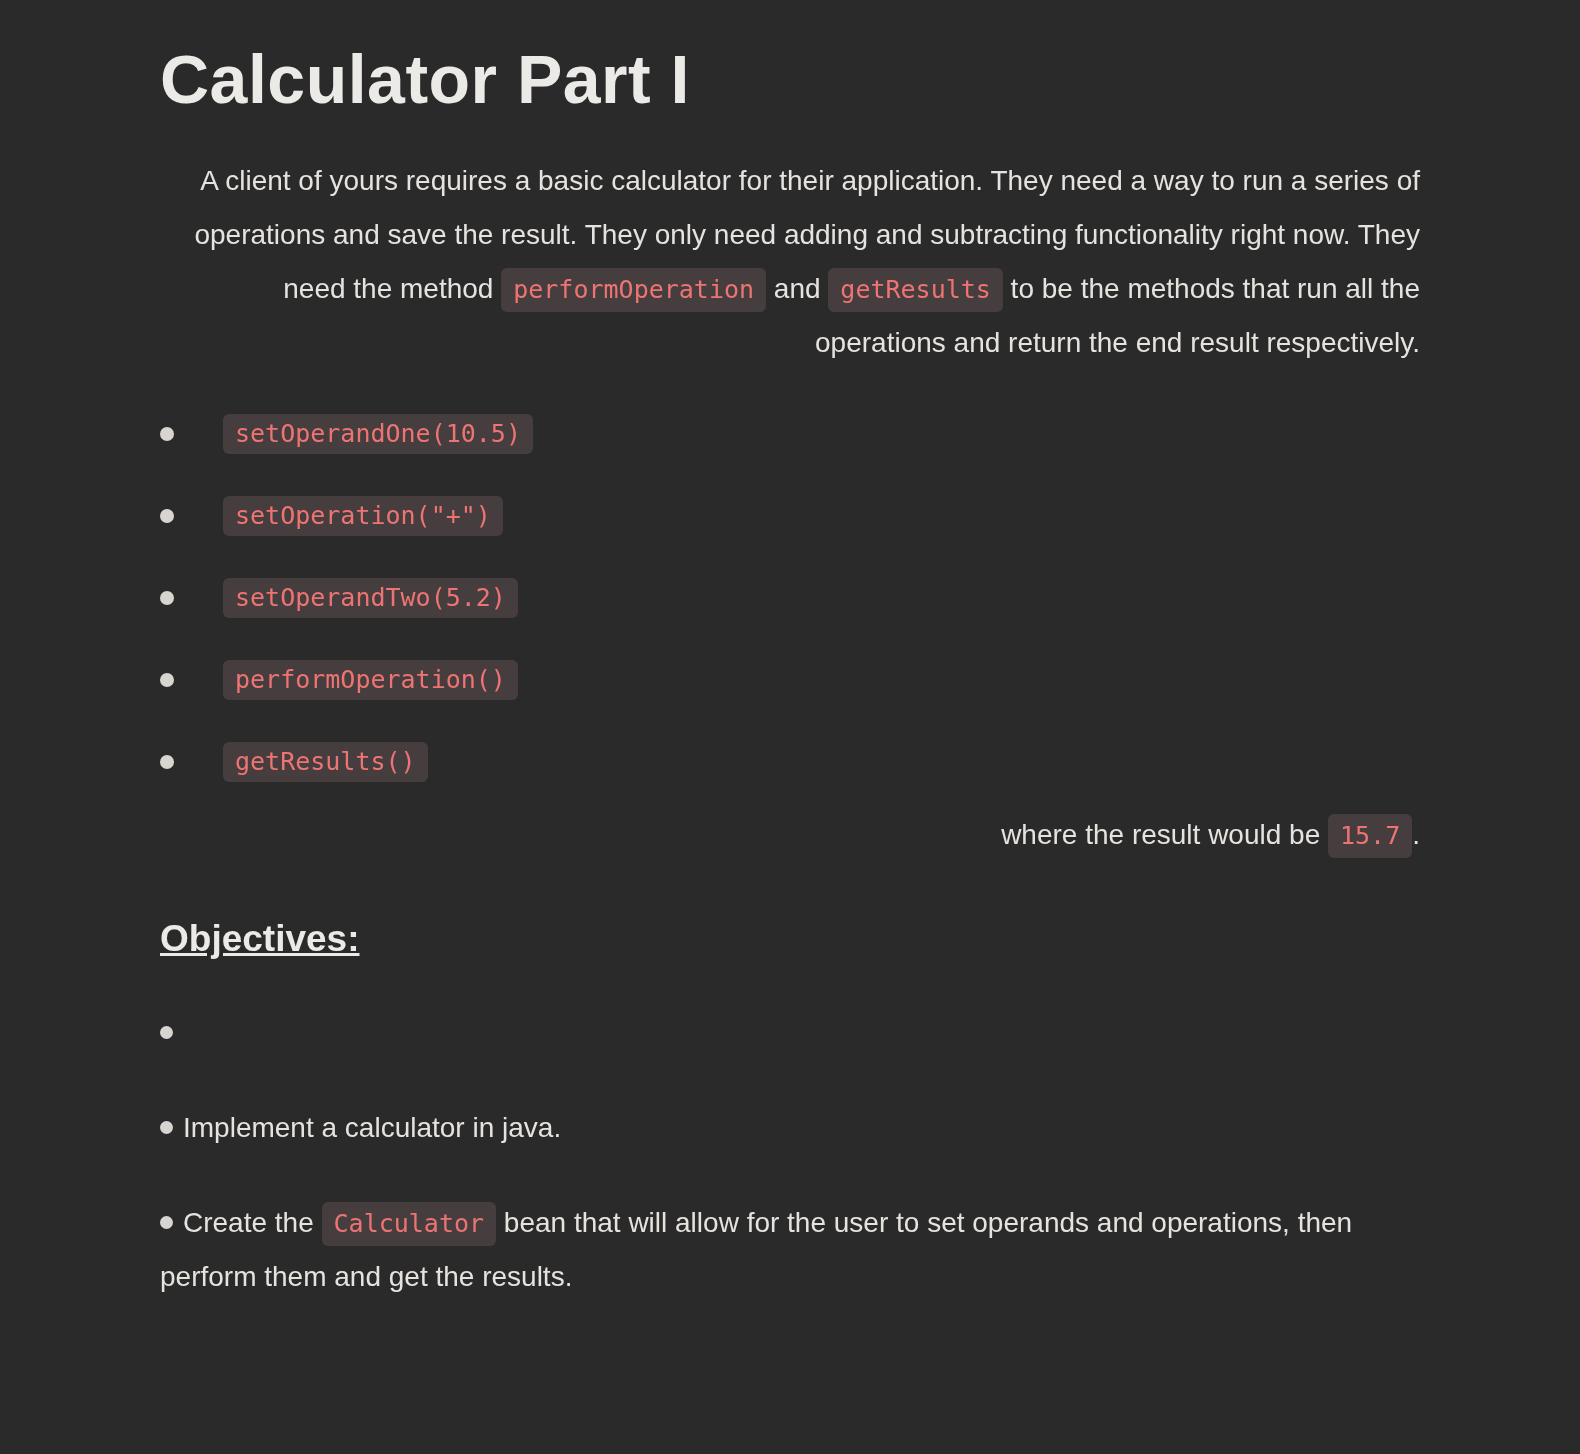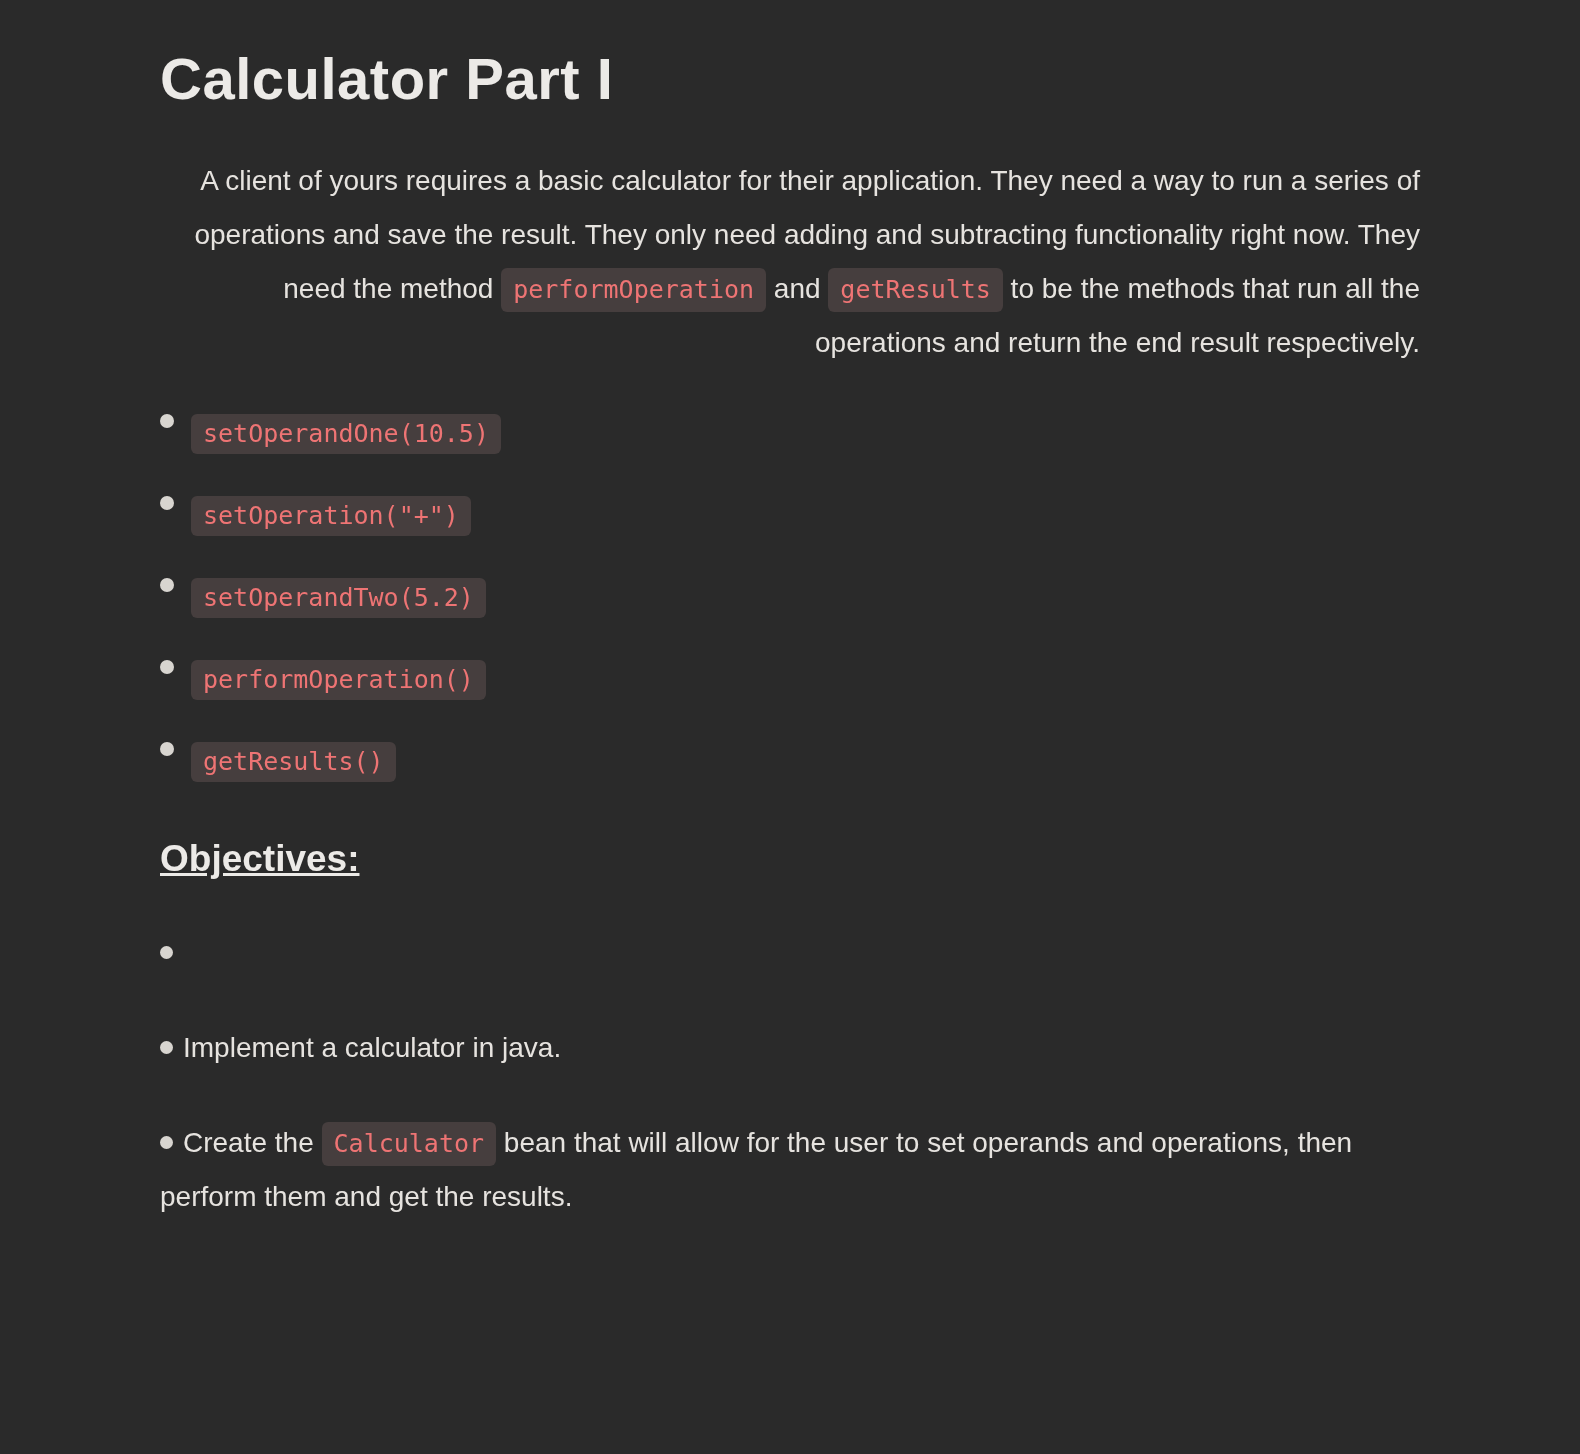--- a/index.html
+++ b/index.html
@@ -19,21 +19,21 @@
     color: var(--text);
     font-family: "Liberation Sans", sans-serif;
     font-size: 28px;
     line-height: 54px;
     overflow: hidden;
   }
   .doc {
     padding: 46px 160px 40px 160px;
   }
   h1 {
-    font-size: 58px;
+    font-size: 68px;
     line-height: 66px;
     font-weight: 700;
     color: var(--heading);
     margin: 0 0 42px 0;
     letter-spacing: 0.5px;
   }
   h2 {
     font-size: 37px;
     line-height: 46px;
     font-weight: 700;
@@ -56,22 +56,23 @@
     border-radius: 6px;
     white-space: nowrap;
   }
   ul.code-list {
     list-style: none;
     margin: 44px 0 26px 0;
     padding: 0;
   }
   ul.code-list li {
     display: flex;
-    align-items: flex-start;
+    align-items: center;
     margin-bottom: 42px;
+    gap: 32px;
   }
   ul.code-list li:last-child { margin-bottom: 0; }
   .dot {
     display: inline-block;
     width: 14px;
     height: 14px;
     border-radius: 50%;
     background: var(--bullet);
     flex: none;
     margin-right: 17px;
@@ -115,20 +116,21 @@
     <li>
       <span class="dot"></span>
       <code class="chip">performOperation()</code>
     </li>
     <li>
       <span class="dot"></span>
       <code class="chip">getResults()</code>
     </li>
   </ul>
 
+  <p class="body result"><span>where the result would be </span><code class="chip">15.7</code><span>.</span></p>
 
   <h2>Objectives:</h2>
 
   <p class="li"><span class="dot"></span></p>
 
   <p class="li"><span class="dot"></span><span>Implement a calculator in java.</span></p>
 
 
   <p class="li"><span class="dot"></span><span>Create the </span><code class="chip">Calculator</code><span> bean that will allow for the user to set operands and operations, then perform them and get the results.</span></p>
 

